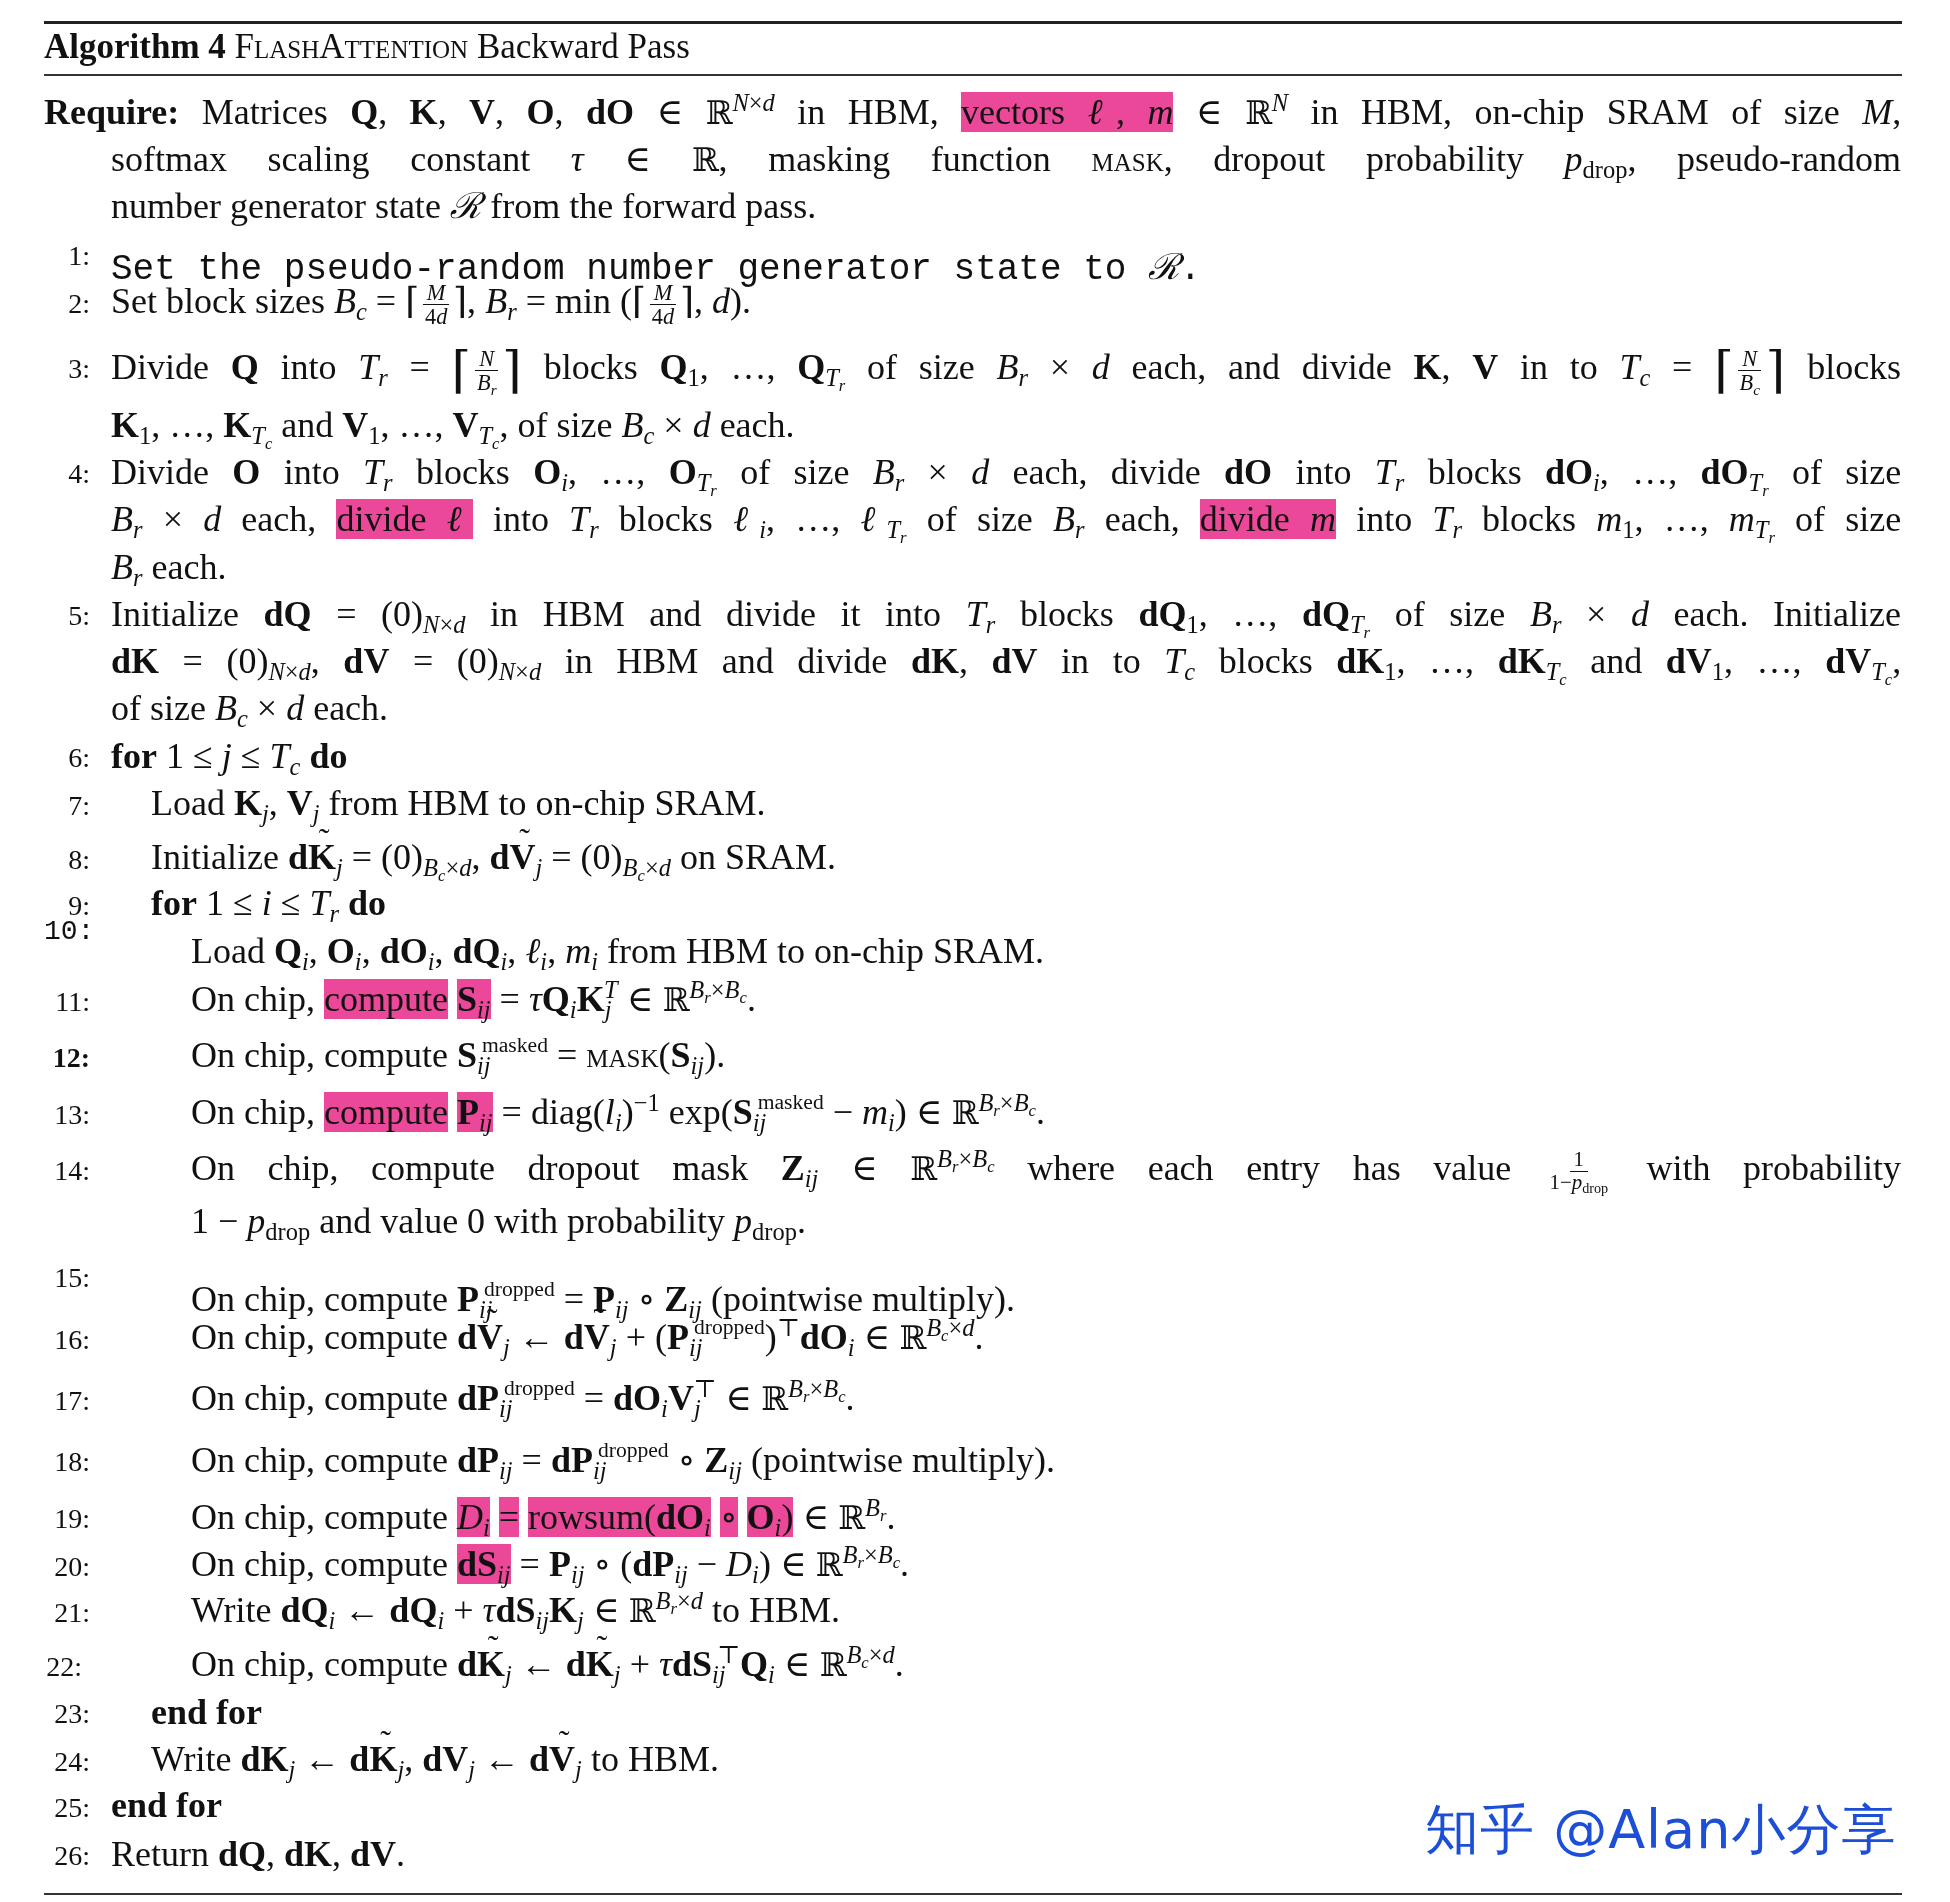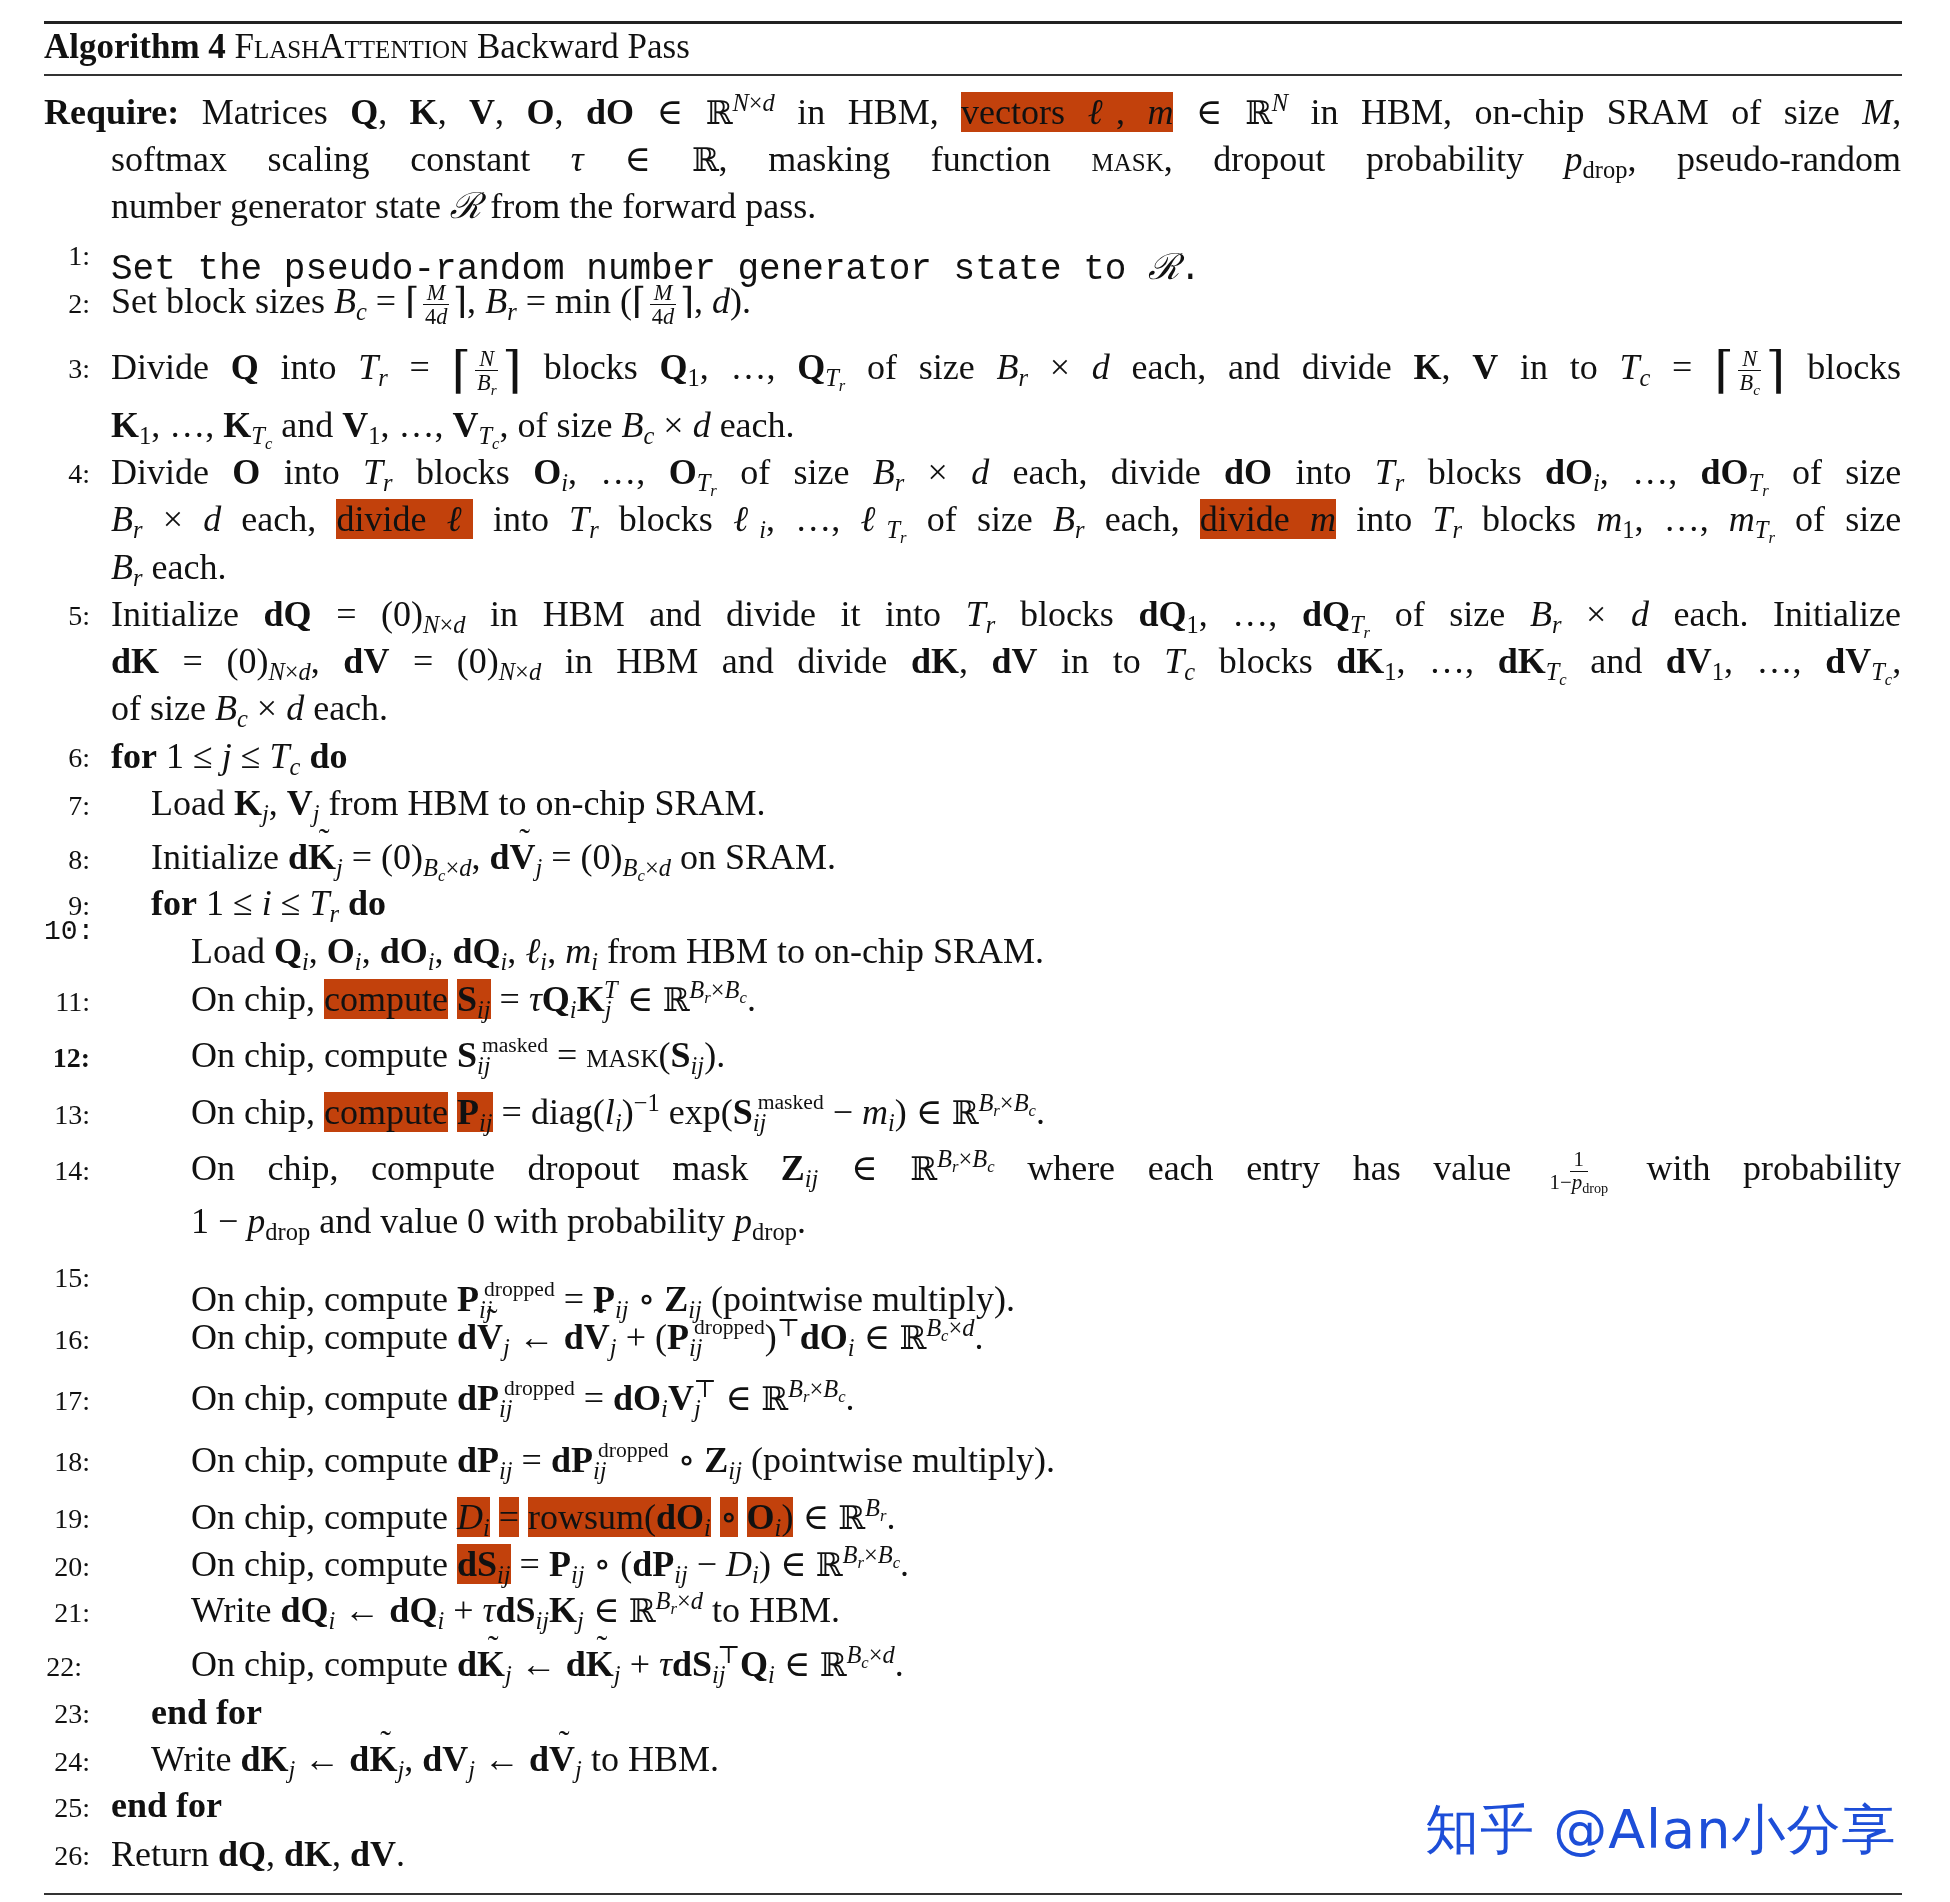--- a/index.html
+++ b/index.html
@@ -15,21 +15,21 @@
   .ln { position:absolute; white-space:nowrap; font-size:36px; line-height:42px; }
   .num { position:absolute; width:46px; text-align:right; font-size:28px; white-space:nowrap; }
   .justify { text-align:justify; text-align-last:justify; }
   i.m { font-style:italic; }
   b.m { font-weight:bold; }
   .bb { font-family:"DejaVu Serif",serif; font-size:0.9em; }
   sub, sup { font-size:0.68em; line-height:0; }
   sub { vertical-align:-0.3em; }
   sup { vertical-align:0.55em; }
   .ssup { font-size:0.6em; vertical-align:0.7em; line-height:0; }
-  .hl { background:#c2410c; }
+  .hl { background:#ec4899; }
   .kw { font-weight:bold; }
   .frac { display:inline-flex; flex-direction:column; align-items:center; vertical-align:middle; font-size:0.62em; line-height:1.05; margin:0 1.9px; }
   .frac .n { border-bottom:1.4px solid #111; padding:0 3.9px; }
   .frac .d { padding:0 3.9px; }
   .tilde { position:relative; display:inline-block; }
   .tilde::before { content:"\02DC"; position:absolute; left:50%; transform:translateX(-30%); top:-0.55em; font-weight:normal; font-size:0.9em; }
   .watermark { position:absolute; left:1425px; top:1794px; font-family:"DejaVu Sans",sans-serif; font-size:54px; color:#1d4ed8; white-space:nowrap; letter-spacing:1px; }
 </style>
 </head>
 <body>

